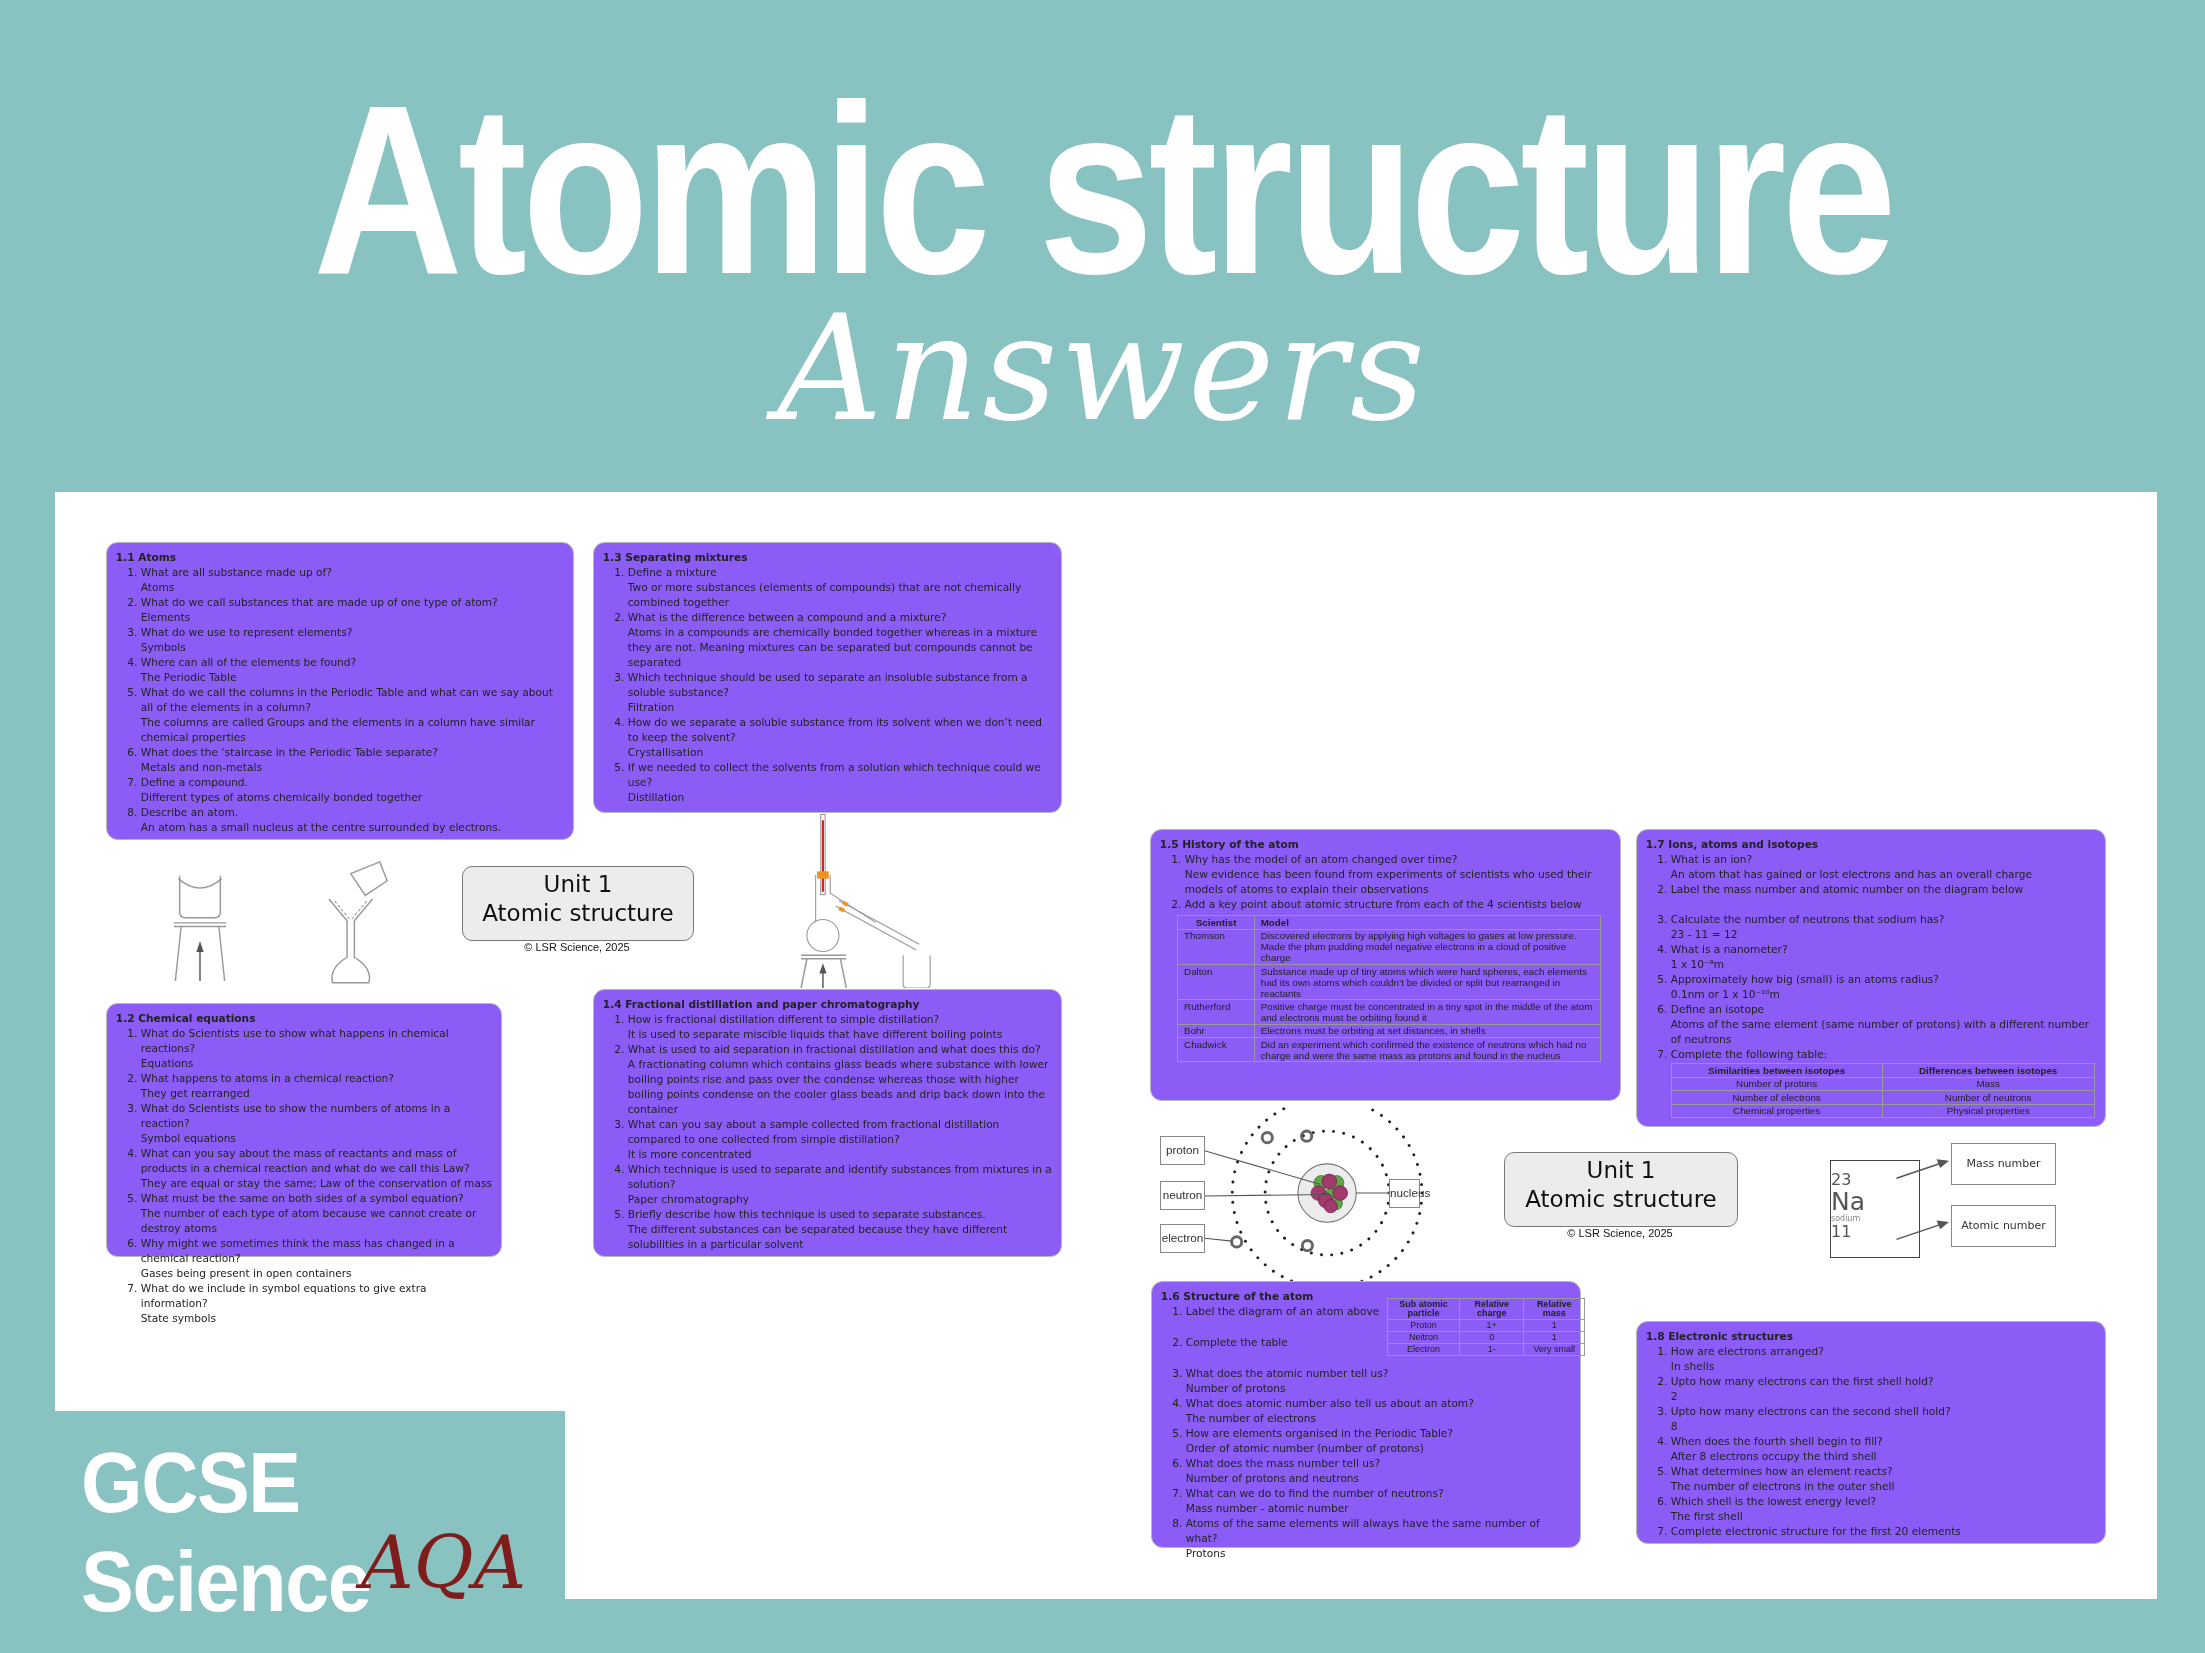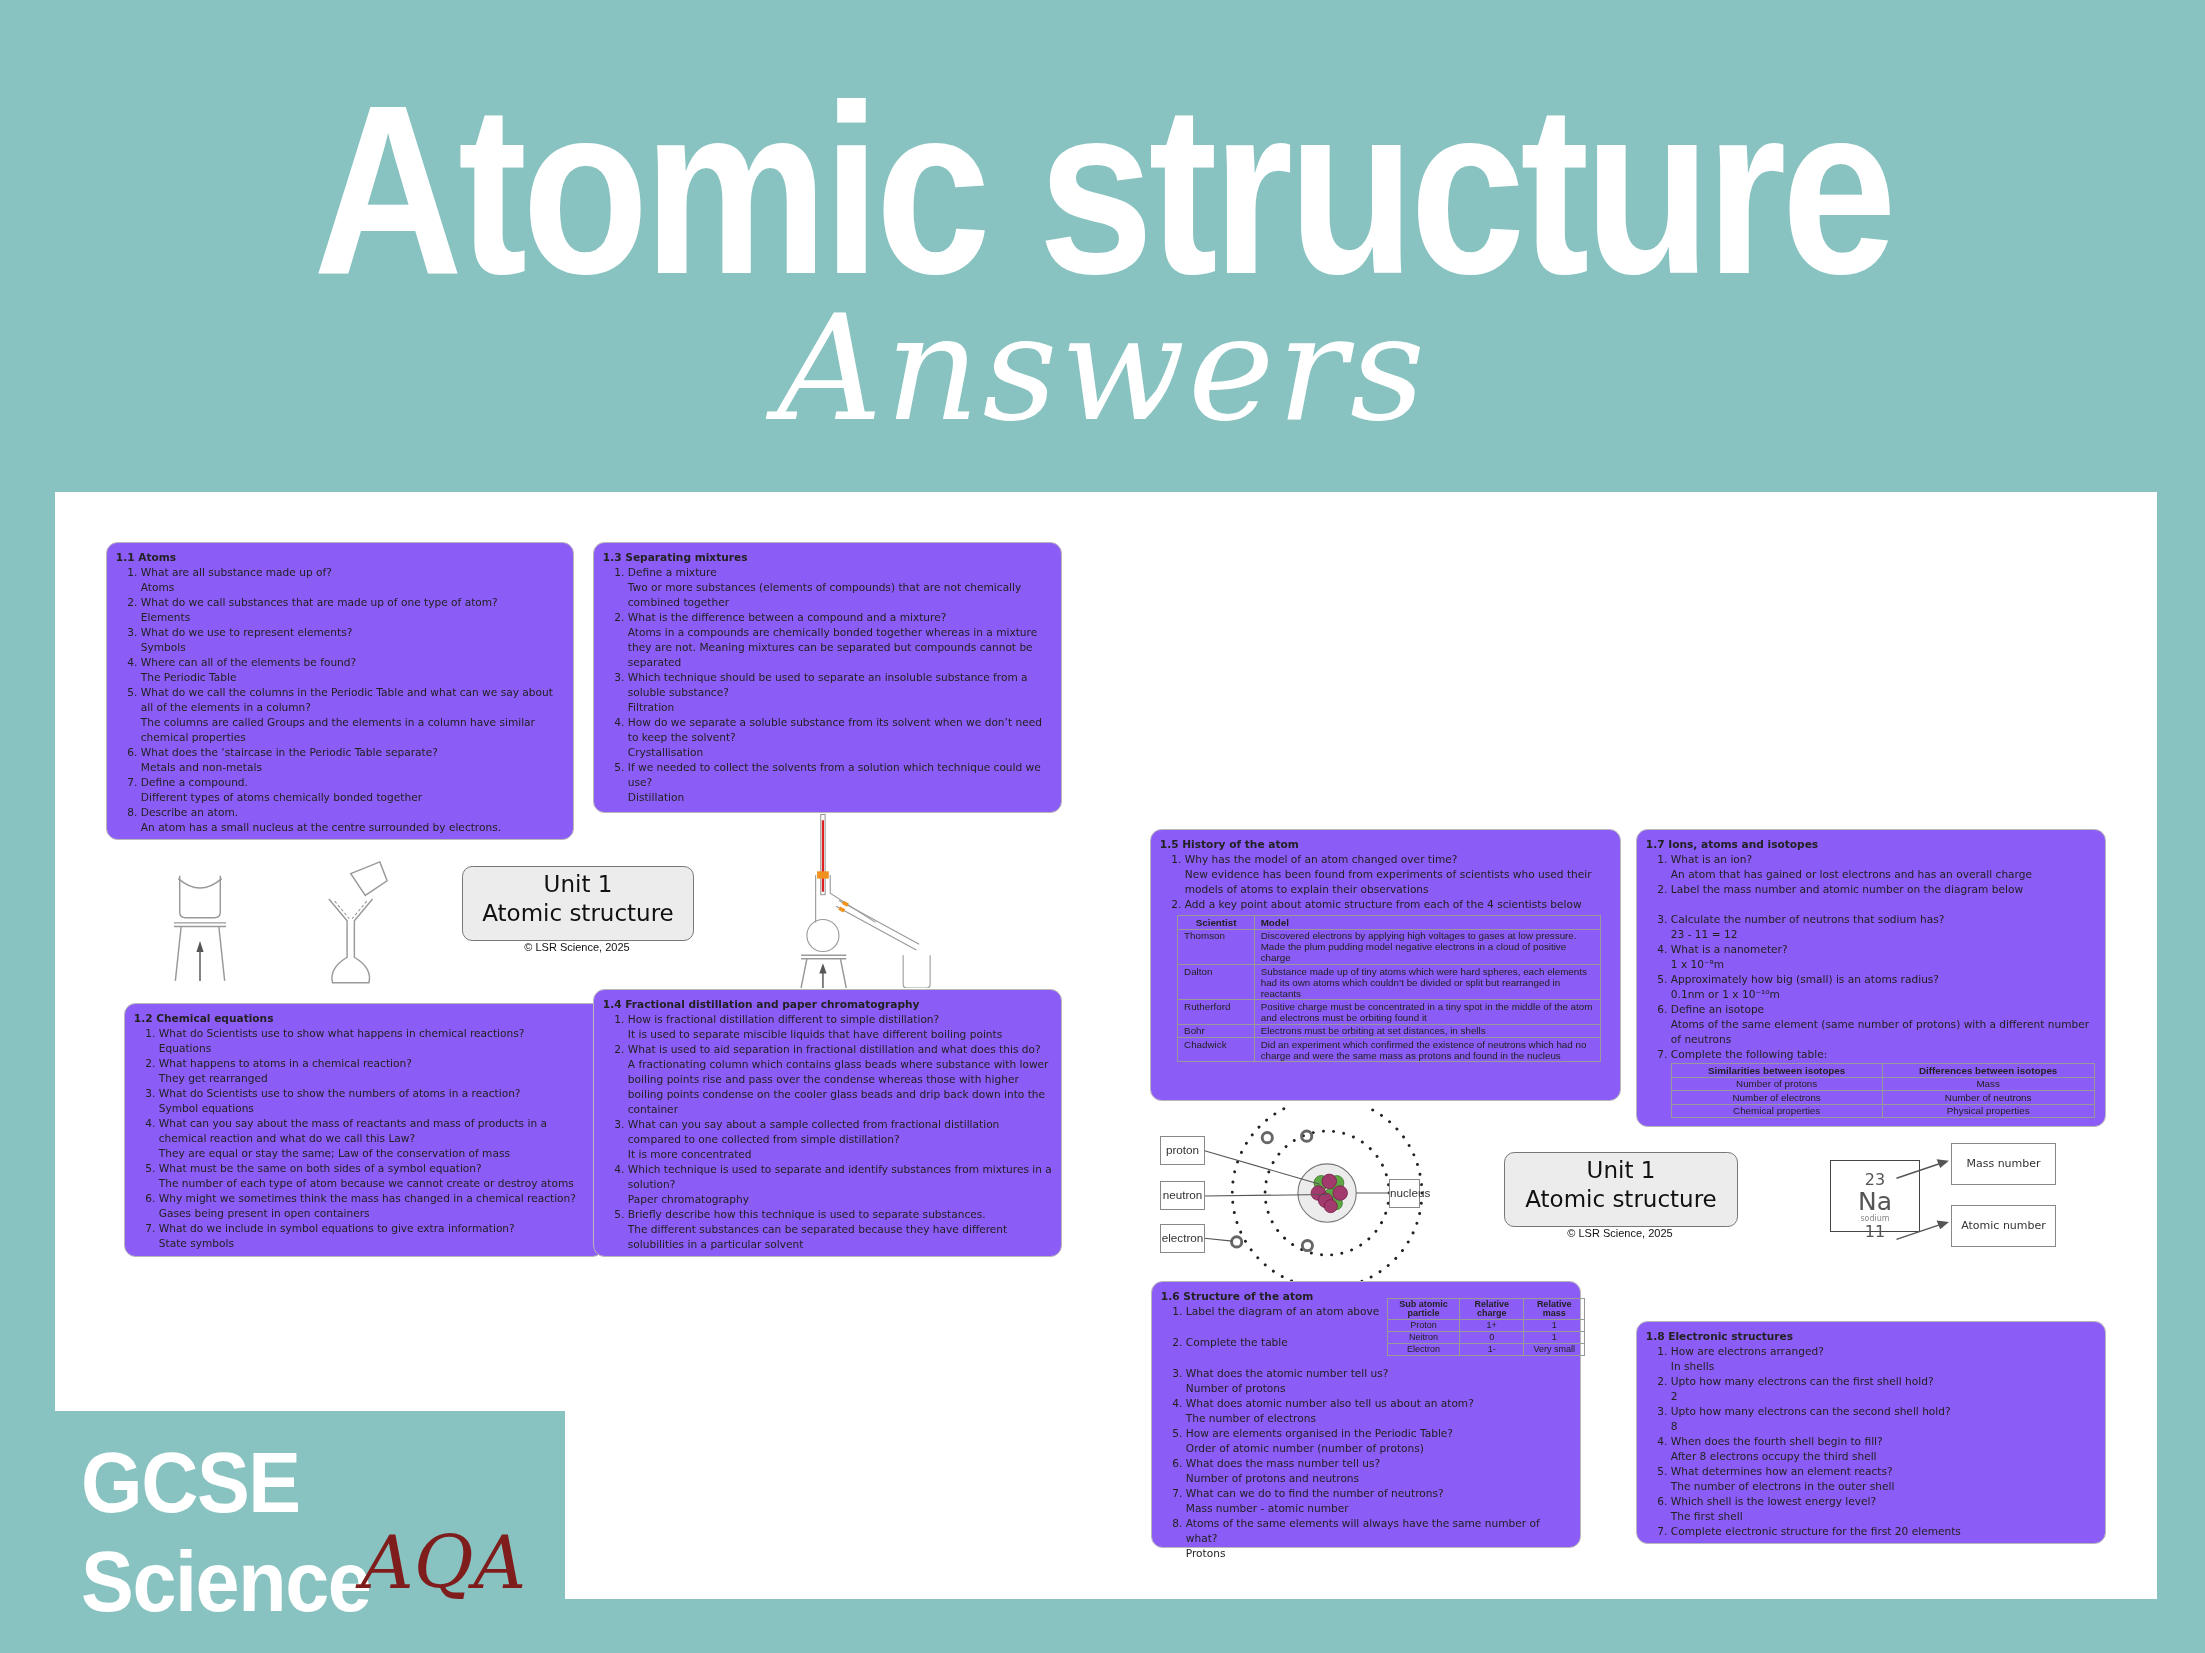--- a/index.html
+++ b/index.html
@@ -52,21 +52,21 @@
   <h3>1.3 Separating mixtures</h3>
   <ol>
       <li><span>Define a mixture</span><span class="ans">Two or more substances (elements of compounds) that are not chemically combined together</span></li>
       <li><span>What is the difference between a compound and a mixture?</span><span class="ans">Atoms in a compounds are chemically bonded together whereas in a mixture they are not.  Meaning mixtures can be separated but compounds cannot be separated</span></li>
       <li><span>Which technique should be used to separate an insoluble substance from a soluble substance?</span><span class="ans">Filtration</span></li>
       <li><span>How do we separate a soluble substance from its solvent when we don’t need to keep the solvent?</span><span class="ans">Crystallisation</span></li>
       <li><span>If we needed to collect the solvents from a solution which technique could we use?</span><span class="ans">Distillation</span></li>
     </ol>
 </div>
 
-<div class="box" style="left:124px;top:1003px;width:480px;height:254px;">
+<div class="box" style="left:106px;top:1003px;width:396px;height:254px;">
   <h3>1.2 Chemical equations</h3>
   <ol>
       <li><span>What do Scientists use to show what happens in chemical reactions?</span><span class="ans">Equations</span></li>
       <li><span>What happens to atoms in a chemical reaction?</span><span class="ans">They get rearranged</span></li>
       <li><span>What do Scientists use to show the numbers of atoms in a reaction?</span><span class="ans">Symbol equations</span></li>
       <li><span>What can you say about the mass of reactants and mass of products in a chemical reaction and what do we call this Law?</span><span class="ans">They are equal or stay the same; Law of the conservation of mass</span></li>
       <li><span>What must be the same on both sides of a symbol equation?</span><span class="ans">The number of each type of atom because we cannot create or destroy atoms</span></li>
       <li><span>Why might we sometimes think the mass has changed in a chemical reaction?</span><span class="ans">Gases being present in open containers</span></li>
       <li><span>What do we include in symbol equations to give extra information?</span><span class="ans">State symbols</span></li>
     </ol>
@@ -226,21 +226,21 @@
 <div class="lbl" style="left:1160px;top:1181px;width:45px;height:29px;line-height:26px;">neutron</div>
 <div class="lbl" style="left:1160px;top:1224px;width:45px;height:29px;line-height:26px;">electron</div>
 <div class="lbl" style="left:1389px;top:1179px;width:31px;height:29px;line-height:26px;">nucleus</div>
 
 <div class="unit" style="left:1504px;top:1152px;width:232px;height:73px;">
   <div class="u1">Unit 1</div>
   <div class="u2">Atomic structure</div>
 </div>
 <div class="copy" style="left:1504px;top:1227px;width:232px;">© LSR Science, 2025</div>
 
-<div style="position:absolute;left:1830px;top:1160px;width:90px;height:72px;border:1.8px solid #444;box-sizing:border-box;text-align:center;font-family:'DejaVu Sans',sans-serif;color:#555;">
+<div style="position:absolute;left:1830px;top:1160px;width:90px;height:98px;border:1.8px solid #444;box-sizing:border-box;text-align:left;font-family:'DejaVu Sans',sans-serif;color:#555;">
   <div style="font-size:16px;margin-top:10.2px;line-height:17.5px;">23</div>
   <div style="font-size:25px;line-height:26px;">Na</div>
   <div style="font-size:8px;line-height:8.8px;color:#888;">sodium</div>
   <div style="font-size:16px;line-height:17.5px;">11</div>
 </div>
 <svg style="left:1889px;top:1152px;" width="66" height="102" viewBox="0 0 90 140">
   <line x1="10" y1="36" x2="75" y2="14" stroke="#555" stroke-width="2"></line>
   <path d="M65 10 L82 12 L70 22 Z" fill="#555"></path>
   <line x1="10" y1="120" x2="75" y2="98" stroke="#555" stroke-width="2"></line>
   <path d="M65 94 L82 96 L70 106 Z" fill="#555"></path>

